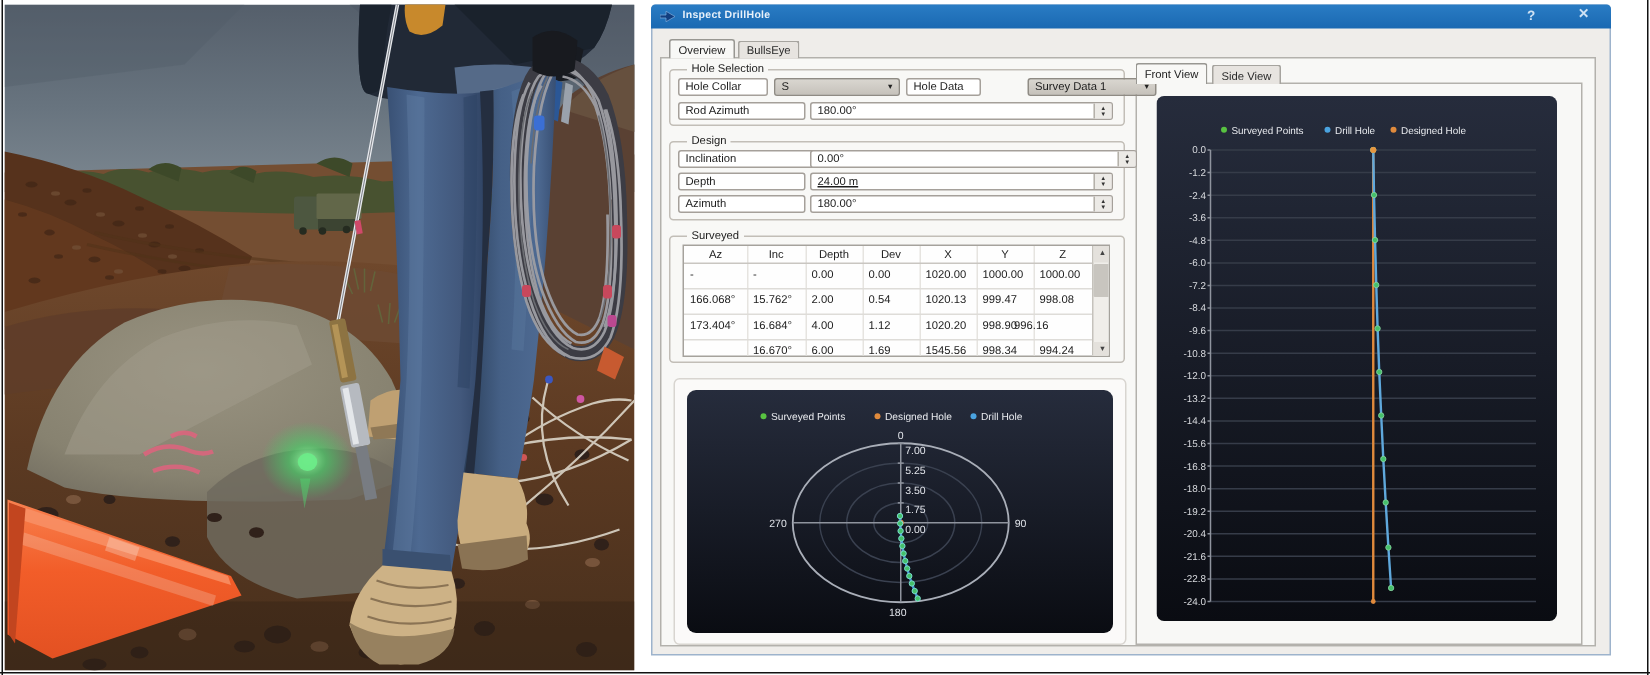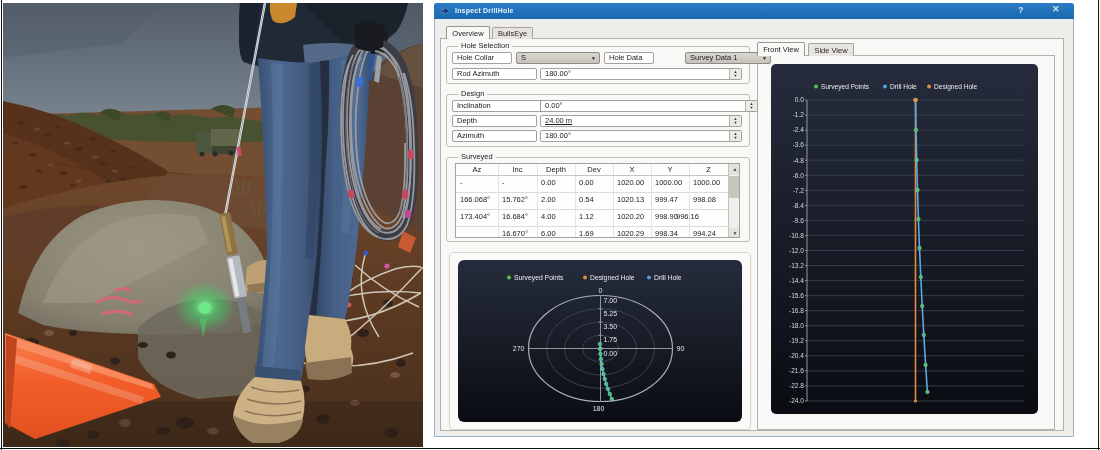--- a/index.html
+++ b/index.html
@@ -348,21 +348,21 @@
 <div class="cell" style="left:46px;top:48px;">16.684°</div>
 <div class="cell" style="left:85px;top:48px;">4.00</div>
 <div class="cell" style="left:123px;top:48px;">1.12</div>
 <div class="cell" style="left:161px;top:48px;">1020.20</div>
 <div class="cell" style="left:199px;top:48px;">998.90</div>
 <div class="cell" style="left:220px;top:48px;">996.16</div>
 <div class="cell" style="left:4px;top:79px;">170.195°</div>
 <div class="cell" style="left:46px;top:65px;">16.670°</div>
 <div class="cell" style="left:85px;top:65px;">6.00</div>
 <div class="cell" style="left:123px;top:65px;">1.69</div>
-<div class="cell" style="left:161px;top:65px;">1020.29</div>
+<div class="cell" style="left:161px;top:65px;">1545.56</div>
 <div class="cell" style="left:199px;top:65px;">998.34</div>
 <div class="cell" style="left:237px;top:65px;">994.24</div>
 <div style="position:absolute;left:272px;top:0;width:13px;height:75px;background:#f0eeea;border-left:1px solid #c5c2bc;box-sizing:border-box;"></div>
 <div style="position:absolute;left:273px;top:0;width:12px;height:11px;background:#e4e1dc;font-size:5px;color:#444;text-align:center;line-height:11px;">▲</div>
 <div style="position:absolute;left:273px;top:12px;width:12px;height:22px;background:#c8c5bf;border-radius:1px;"></div>
 <div style="position:absolute;left:273px;top:64px;width:12px;height:11px;background:#e4e1dc;font-size:5px;color:#444;text-align:center;line-height:11px;">▼</div>
 </div>
 
 <div class="abs" style="left:449px;top:252px;width:302px;height:178px;background:#fbfaf9;border:1px solid #d8d5d0;border-radius:4px;box-sizing:border-box;z-index:3;"></div>
 <svg class="abs" id="polar" style="left:458px;top:260px;z-index:4;" width="284" height="162" viewBox="0 0 284 162">

